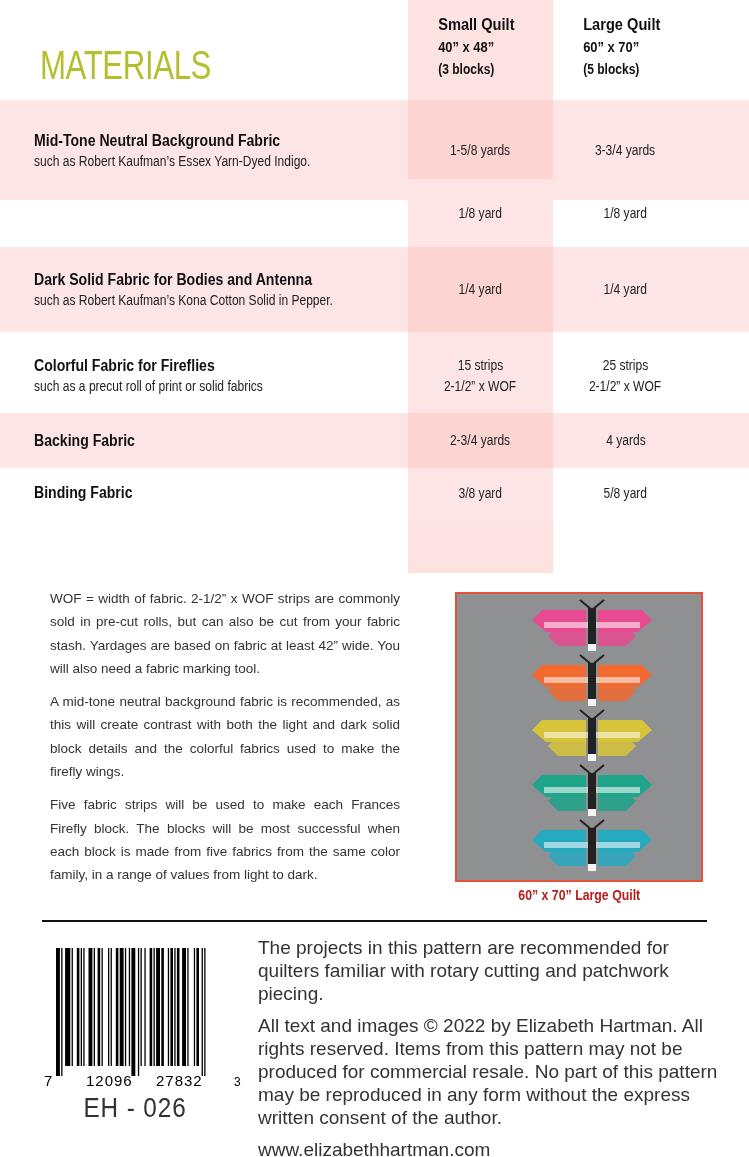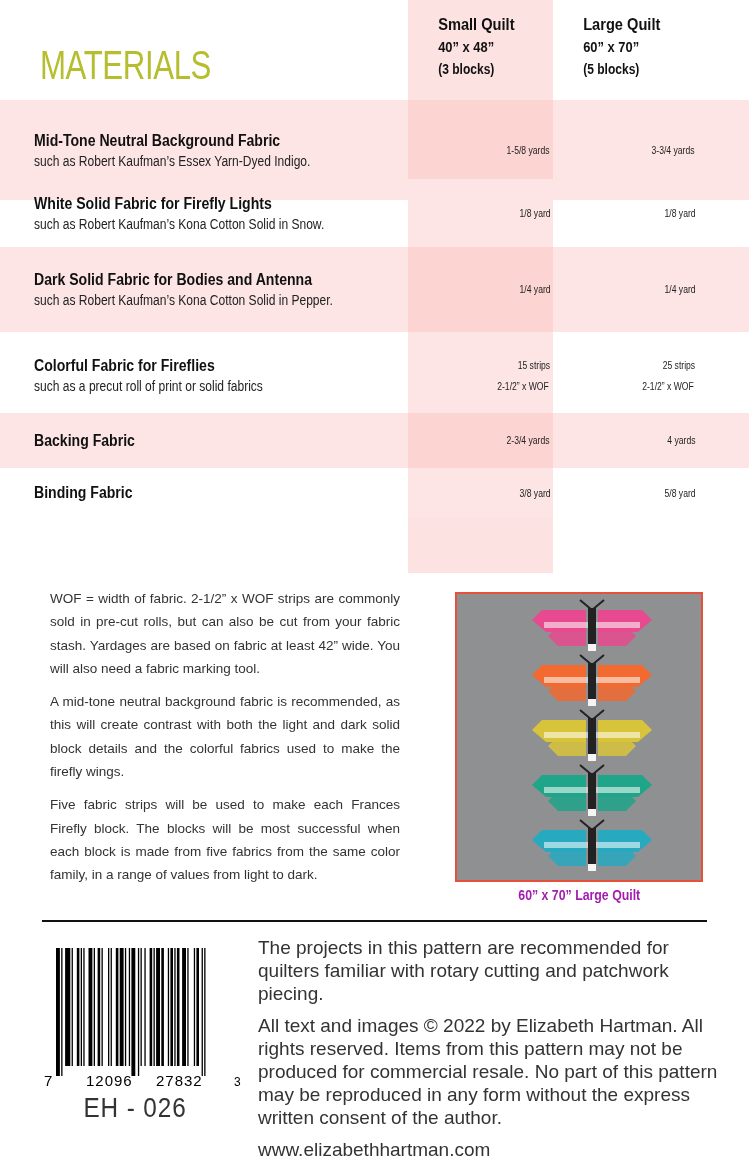--- a/index.html
+++ b/index.html
@@ -53,22 +53,22 @@
   .row .label .name {
     font-size: 16px; font-weight: 700; color: #111; line-height: 22px;
     transform: scaleX(0.88); transform-origin: left center; white-space: nowrap;
   }
   .row .label .desc {
     font-size: 14px; color: #222; line-height: 19px;
     transform: scaleX(0.86); transform-origin: left center; white-space: nowrap;
   }
   .row .val {
     position: absolute; top: 0; height: 100%; width: 145px;
-    display: flex; flex-direction: column; justify-content: center; align-items: flex-end;
-    font-size: 10px; color: #222; line-height: 21px; text-align: center;
+    display: flex; flex-direction: column; justify-content: center; align-items: center;
+    font-size: 14px; color: #222; line-height: 21px; text-align: center;
   }
   .row .val span { transform: scaleX(0.86); white-space: nowrap; }
   .row .val-small { left: 408px; }
   .row .val-large { left: 553px; }
 
   
   .notes {
     position: absolute; left: 50px; top: 587px; width: 350px;
     font-size: 13.5px; line-height: 23.3px; color: #333;
   }
@@ -76,21 +76,21 @@
 
   .quilt-figure {
     position: absolute; left: 455px; top: 592px; width: 248px; height: 290px;
     background: #8f9092;
     border: 2px solid #e8503a;
     overflow: hidden;
   }
   .quilt-figure svg { display: block; }
   .quilt-caption {
     position: absolute; left: 455px; top: 887px; width: 248px; text-align: center;
-    font-size: 14px; font-weight: 700; color: #a21caf;
+    font-size: 14px; font-weight: 700; color: #b91c1c;
   }
   .quilt-caption span { display: inline-block; transform: scaleX(0.88); }
 
   .divider {
     position: absolute; left: 42px; top: 920px; width: 665px; height: 2px; background: #111;
   }
 
   
   .barcode {
     position: absolute; left: 42px; top: 948px; width: 205px; height: 140px;
@@ -123,24 +123,20 @@
     <div class="val val-small">
         <span>1-5/8 yards</span>
       </div>
     <div class="val val-large">
         <span>3-3/4 yards</span>
       </div>
   </div>
 
   <div class="row white" style="top:179px;height:68px;">
     <div class="small-overlay"></div>
-    <div class="label">
-      <div class="name">White Solid Fabric for Firefly Lights</div>
-      <div class="desc">such as Robert Kaufman’s Kona Cotton Solid in Snow.</div>
-    </div>
     <div class="val val-small">
         <span>1/8 yard</span>
       </div>
     <div class="val val-large">
         <span>1/8 yard</span>
       </div>
   </div>
 
   <div class="row pink" style="top:247px;height:85px;">
     <div class="small-overlay"></div>

